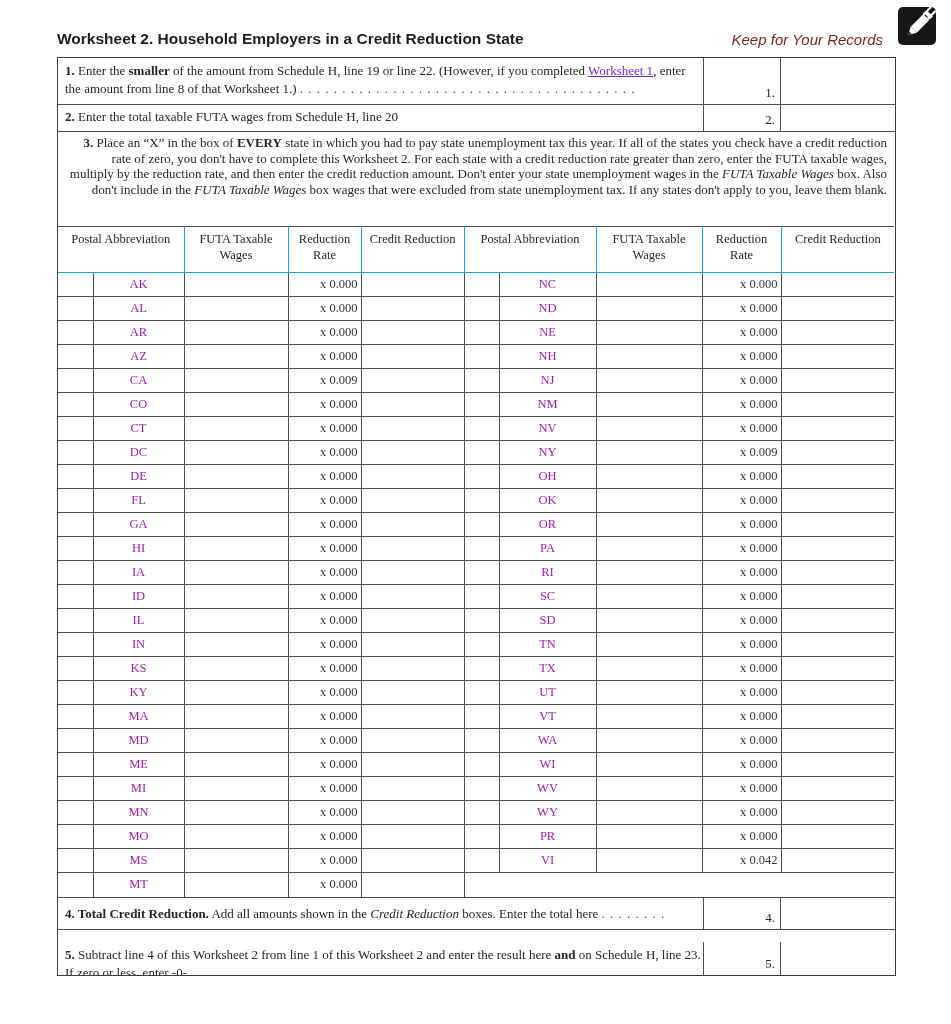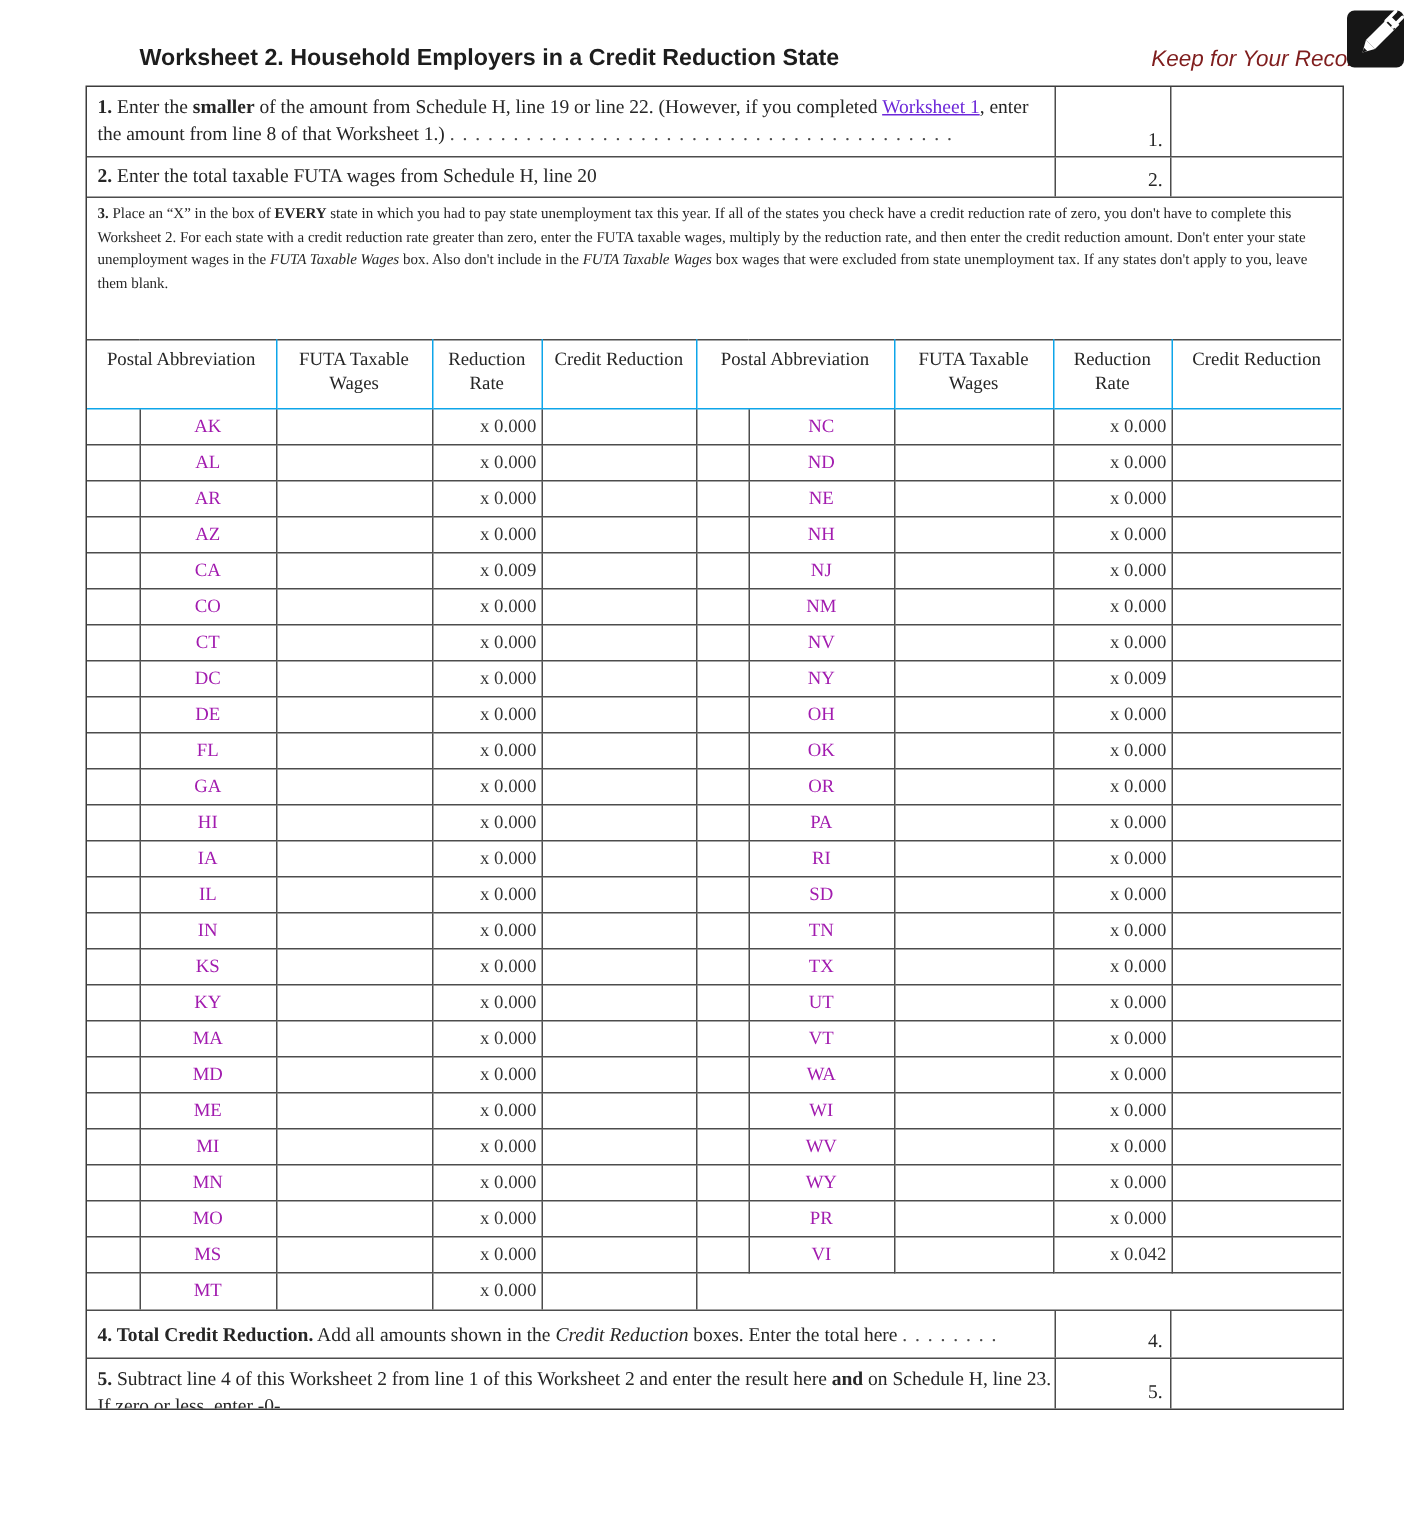--- a/index.html
+++ b/index.html
@@ -1,32 +1,32 @@
 <!DOCTYPE html>
 <html><head>
 <meta charset="utf-8">
 <style>
   html,body{margin:0;padding:0;background:#fff;}
   body{width:951px;height:1024px;position:relative;font-family:"Liberation Serif",serif;color:#262626;overflow:hidden;}
-  .topbar{position:absolute;left:57px;top:0;width:836px;height:56px;display:flex;align-items:flex-end;justify-content:space-between;padding-bottom:8px;box-sizing:border-box;margin-left:36px;}
+  .topbar{position:absolute;left:57px;top:0;width:836px;height:56px;display:flex;align-items:flex-end;justify-content:space-between;padding-bottom:8px;box-sizing:border-box;}
   .title{font-family:"Liberation Sans",sans-serif;font-weight:bold;font-size:15.5px;color:#1d1d1d;}
   .keep{font-family:"Liberation Sans",sans-serif;font-style:italic;font-size:15px;color:#7f1d1d;padding-right:10px;}
   .pencil{position:absolute;right:12px;top:4px;}
   .ws{position:absolute;left:57px;top:57px;width:839px;box-sizing:border-box;border:1.5px solid #3c3c3c;background:#fff;}
   .ws-line{display:flex;box-sizing:border-box;}
   .lt{flex:1;padding:4px 2px 2px 7px;font-size:13px;line-height:1.42;overflow:hidden;}
   .num-cell{width:77px;border-left:1px solid #4d4d4d;display:flex;align-items:flex-end;justify-content:flex-end;padding:0 5px 3px 0;font-size:13px;box-sizing:border-box;}
   .amount-cell{width:115px;border-left:1px solid #4d4d4d;box-sizing:border-box;}
   .r1{height:47px;border-bottom:1px solid #4d4d4d;}
   .r2{height:27px;border-bottom:1px solid #4d4d4d;}
   .r2 .lt{padding-top:3px;}
-  .para{height:94px;padding:3px 8px 2px 7px;font-size:10px;line-height:15.6px;box-sizing:border-box;}
+  .para{height:94px;padding:3px 8px 2px 7px;font-size:13px;line-height:15.6px;box-sizing:border-box;text-align:right;}
   .r4{height:33px;border-top:1px solid #4d4d4d;border-bottom:1px solid #4d4d4d;}
   .r4 .lt{padding-top:7px;}
-  .r5{height:33px;}
+  .r5{height:33px;margin-top:12px;}
   b{font-weight:bold;}
   i{font-style:italic;}
   .link{color:#6d28d9;text-decoration:underline;cursor:pointer;}
   .dots{color:#4a4a4a;letter-spacing:1px;white-space:nowrap;}
   table.states{border-collapse:collapse;table-layout:fixed;width:836px;font-size:12.5px;}
   .states th{font-weight:normal;border:1px solid #0ea5e9;border-top:1px solid #4d4d4d;vertical-align:top;padding:4px 1px 3px 1px;text-align:center;line-height:1.28;height:46px;box-sizing:border-box;}
   .states td{border:1px solid #4d4d4d;height:24px;padding:0;box-sizing:border-box;}
   .states th:first-child,.states td:first-child{border-left:none;}
   .states th:last-child,.states td:last-child{border-right:none;}
   .states tr:last-child td{border-bottom:none;}
@@ -260,20 +260,32 @@
       <td class="wg"></td>
       <td class="rt">x 0.000</td>
       <td class="cr"></td>
       <td class="cb right-half"></td>
       <td class="st right-half">RI</td>
       <td class="wg right-half"></td>
       <td class="rt right-half">x 0.000</td>
       <td class="cr right-half"></td>
     </tr>
 
+    <tr>
+      <td class="cb"></td>
+      <td class="st">ID</td>
+      <td class="wg"></td>
+      <td class="rt">x 0.000</td>
+      <td class="cr"></td>
+      <td class="cb right-half"></td>
+      <td class="st right-half">SC</td>
+      <td class="wg right-half"></td>
+      <td class="rt right-half">x 0.000</td>
+      <td class="cr right-half"></td>
+    </tr>
 
     <tr>
       <td class="cb"></td>
       <td class="st">IL</td>
       <td class="wg"></td>
       <td class="rt">x 0.000</td>
       <td class="cr"></td>
       <td class="cb right-half"></td>
       <td class="st right-half">SD</td>
       <td class="wg right-half"></td>

